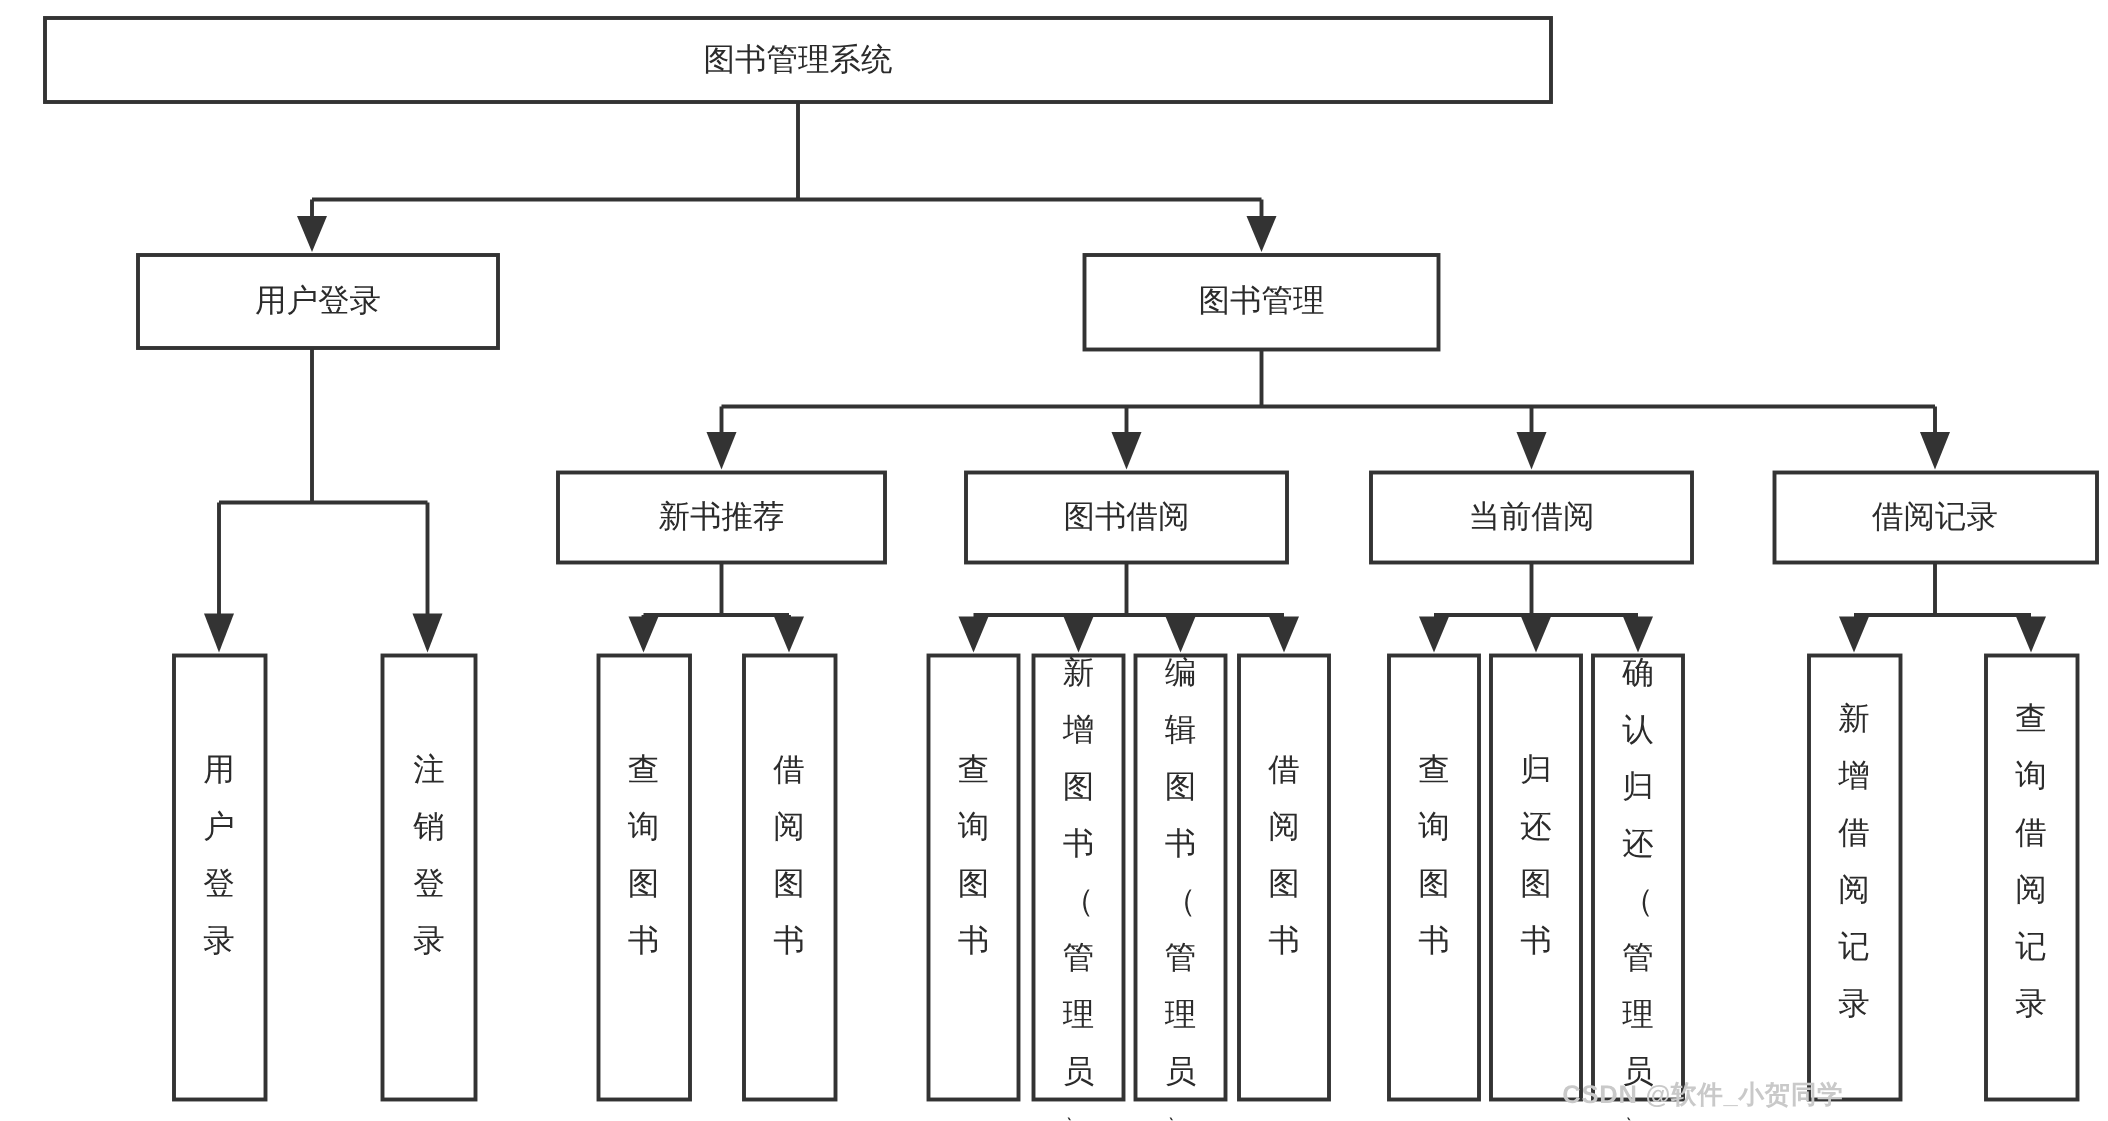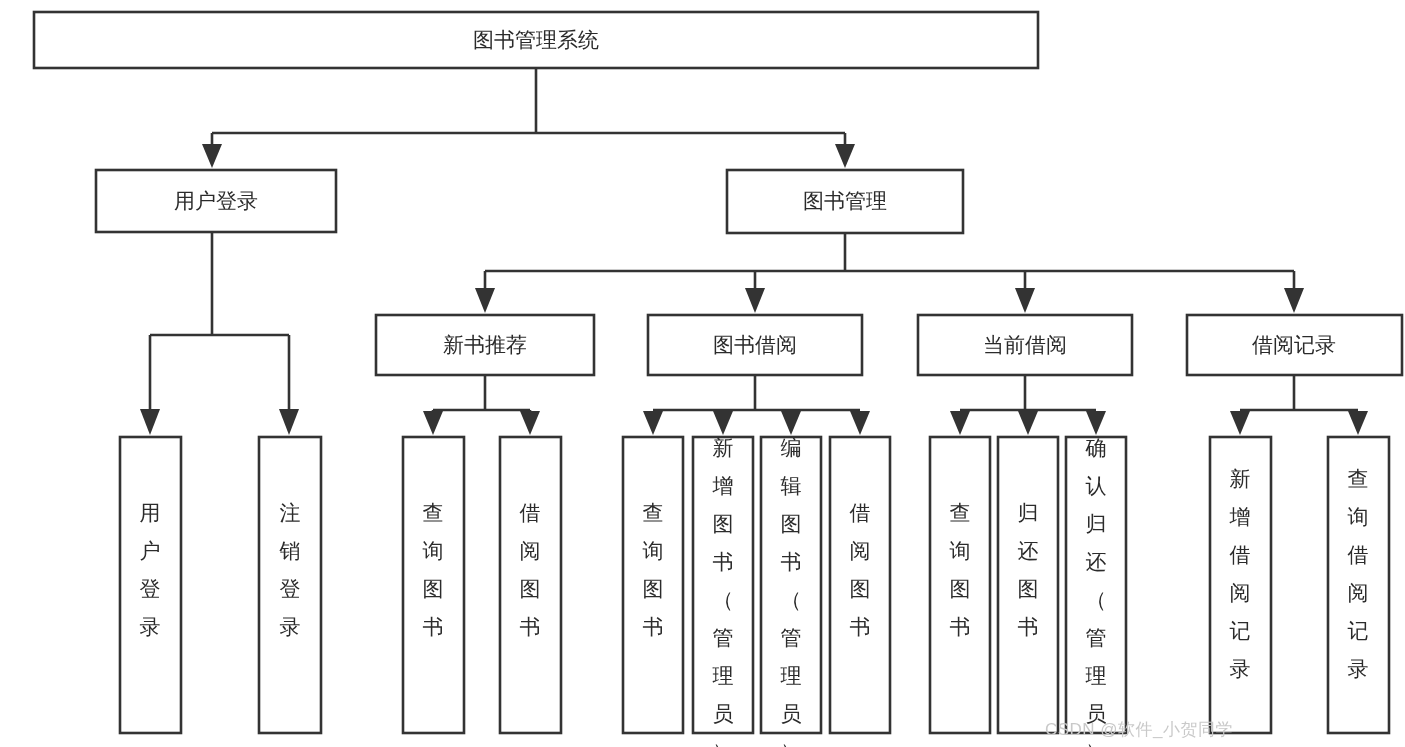--- a/index.html
+++ b/index.html
@@ -9,24 +9,25 @@
   }
   body {
     width: 1405px;
     height: 747px;
     font-family: "Liberation Sans", "DejaVu Sans", sans-serif;
     overflow: hidden;
     position: relative;
   }
   #diagram-root {
     position: absolute;
-    left: 16px;
+    left: 0;
     top: 0;
     width: 1227px;
     height: 747px;
+    padding-left: 12px;
   }
   svg.flow {
     display: block;
     width: 1405px;
     height: 747px;
   }
   .node-box {
     fill: #ffffff;
     stroke: #333333;
     stroke-width: 2.6;
@@ -57,20 +58,21 @@
   .watermark {
     position: absolute;
     right: 10px;
     bottom: 6px;
     font-family: "Liberation Sans", "DejaVu Sans", sans-serif;
     font-size: 17px;
     color: #c9c9c9;
     letter-spacing: 0.5px;
     white-space: nowrap;
     pointer-events: none;
+    font-weight: bold;
   }
 </style>
 </head>
 <body>
 
 <div id="diagram-root">
   <svg class="flow" viewBox="0 0 1405 747" xmlns="http://www.w3.org/2000/svg">
 
     <g>
 

